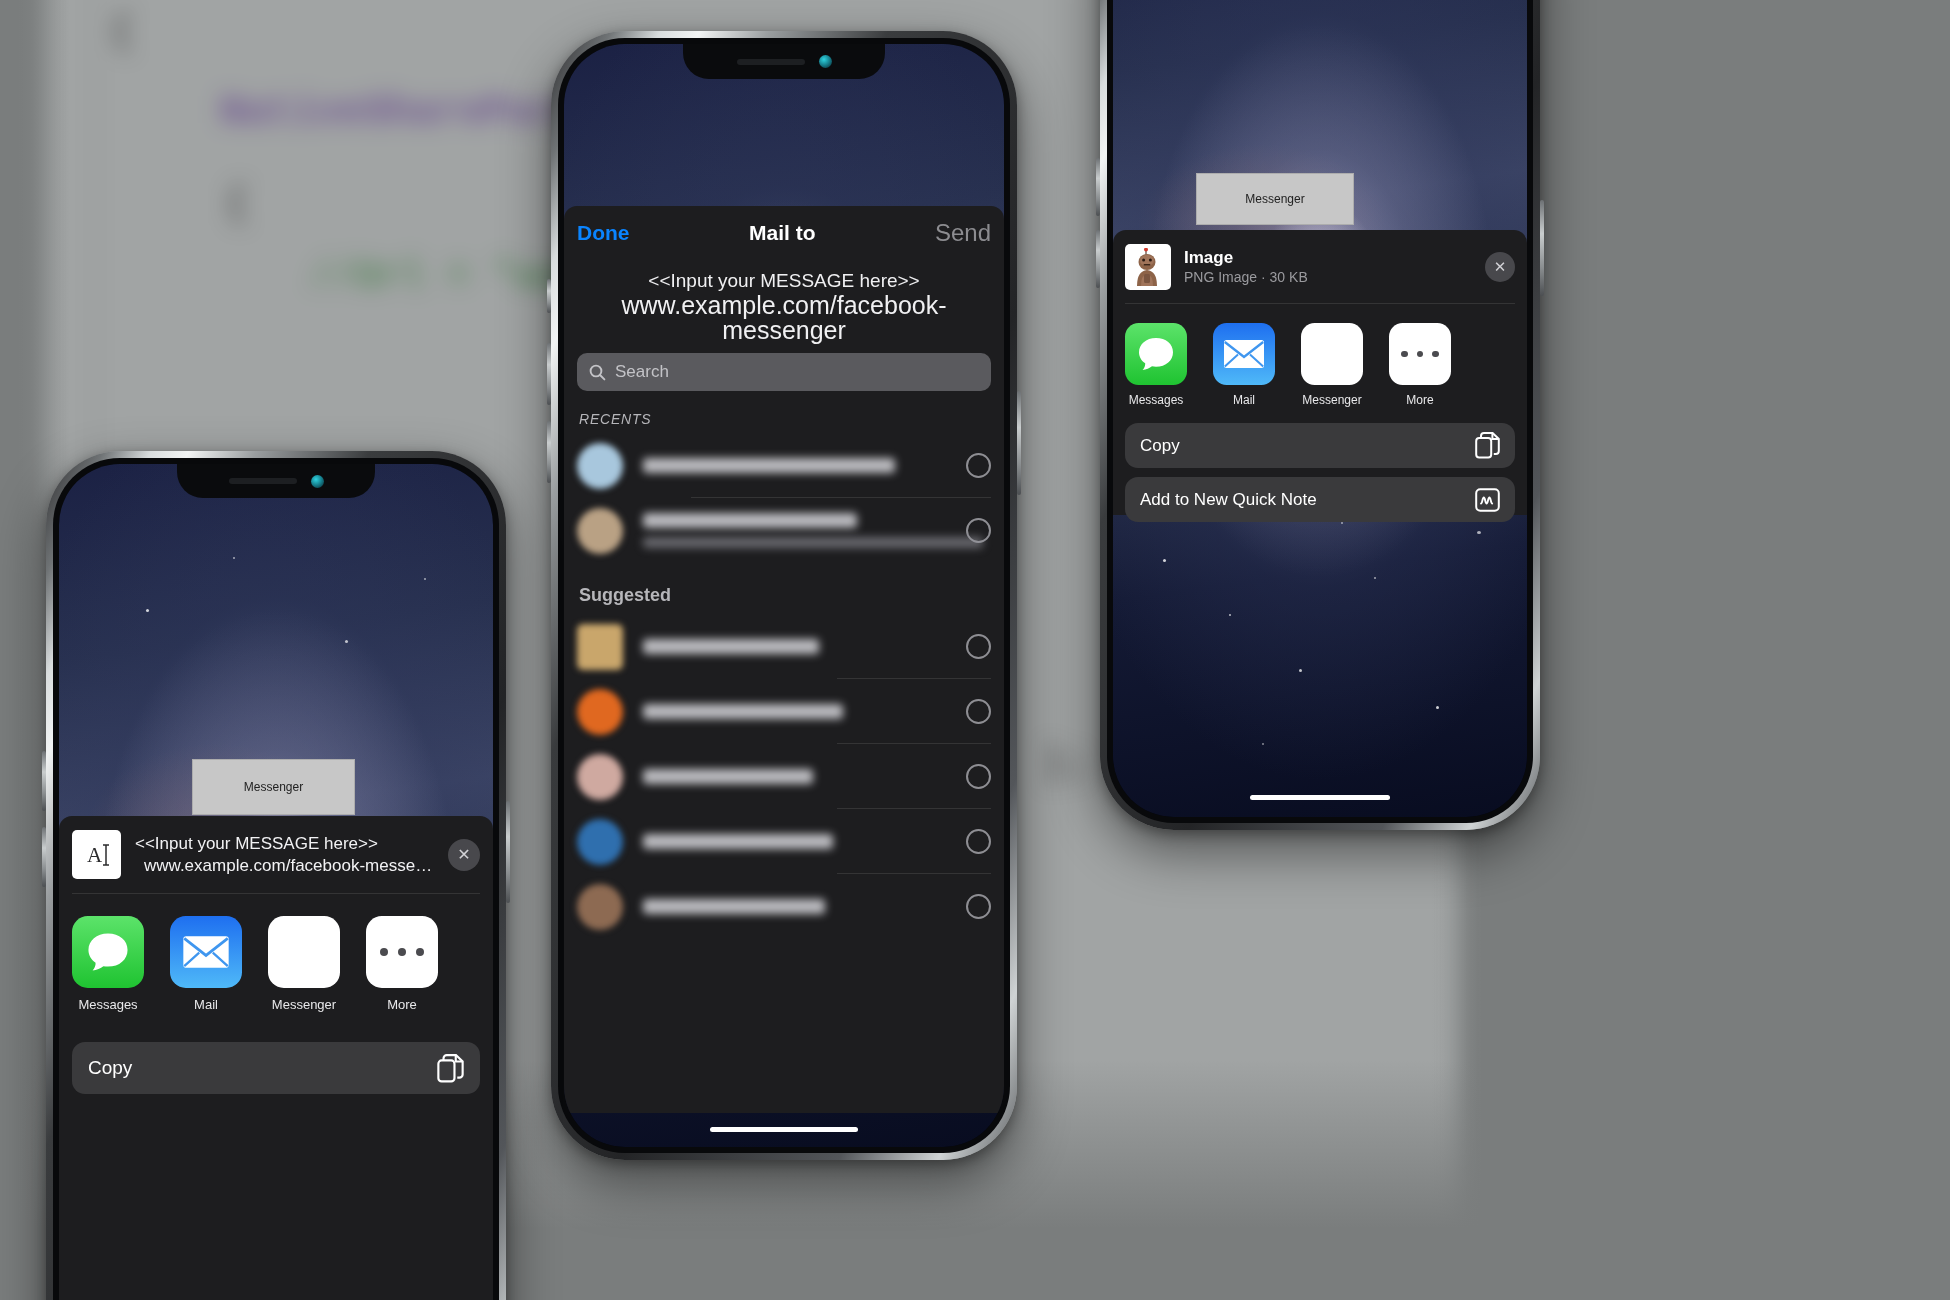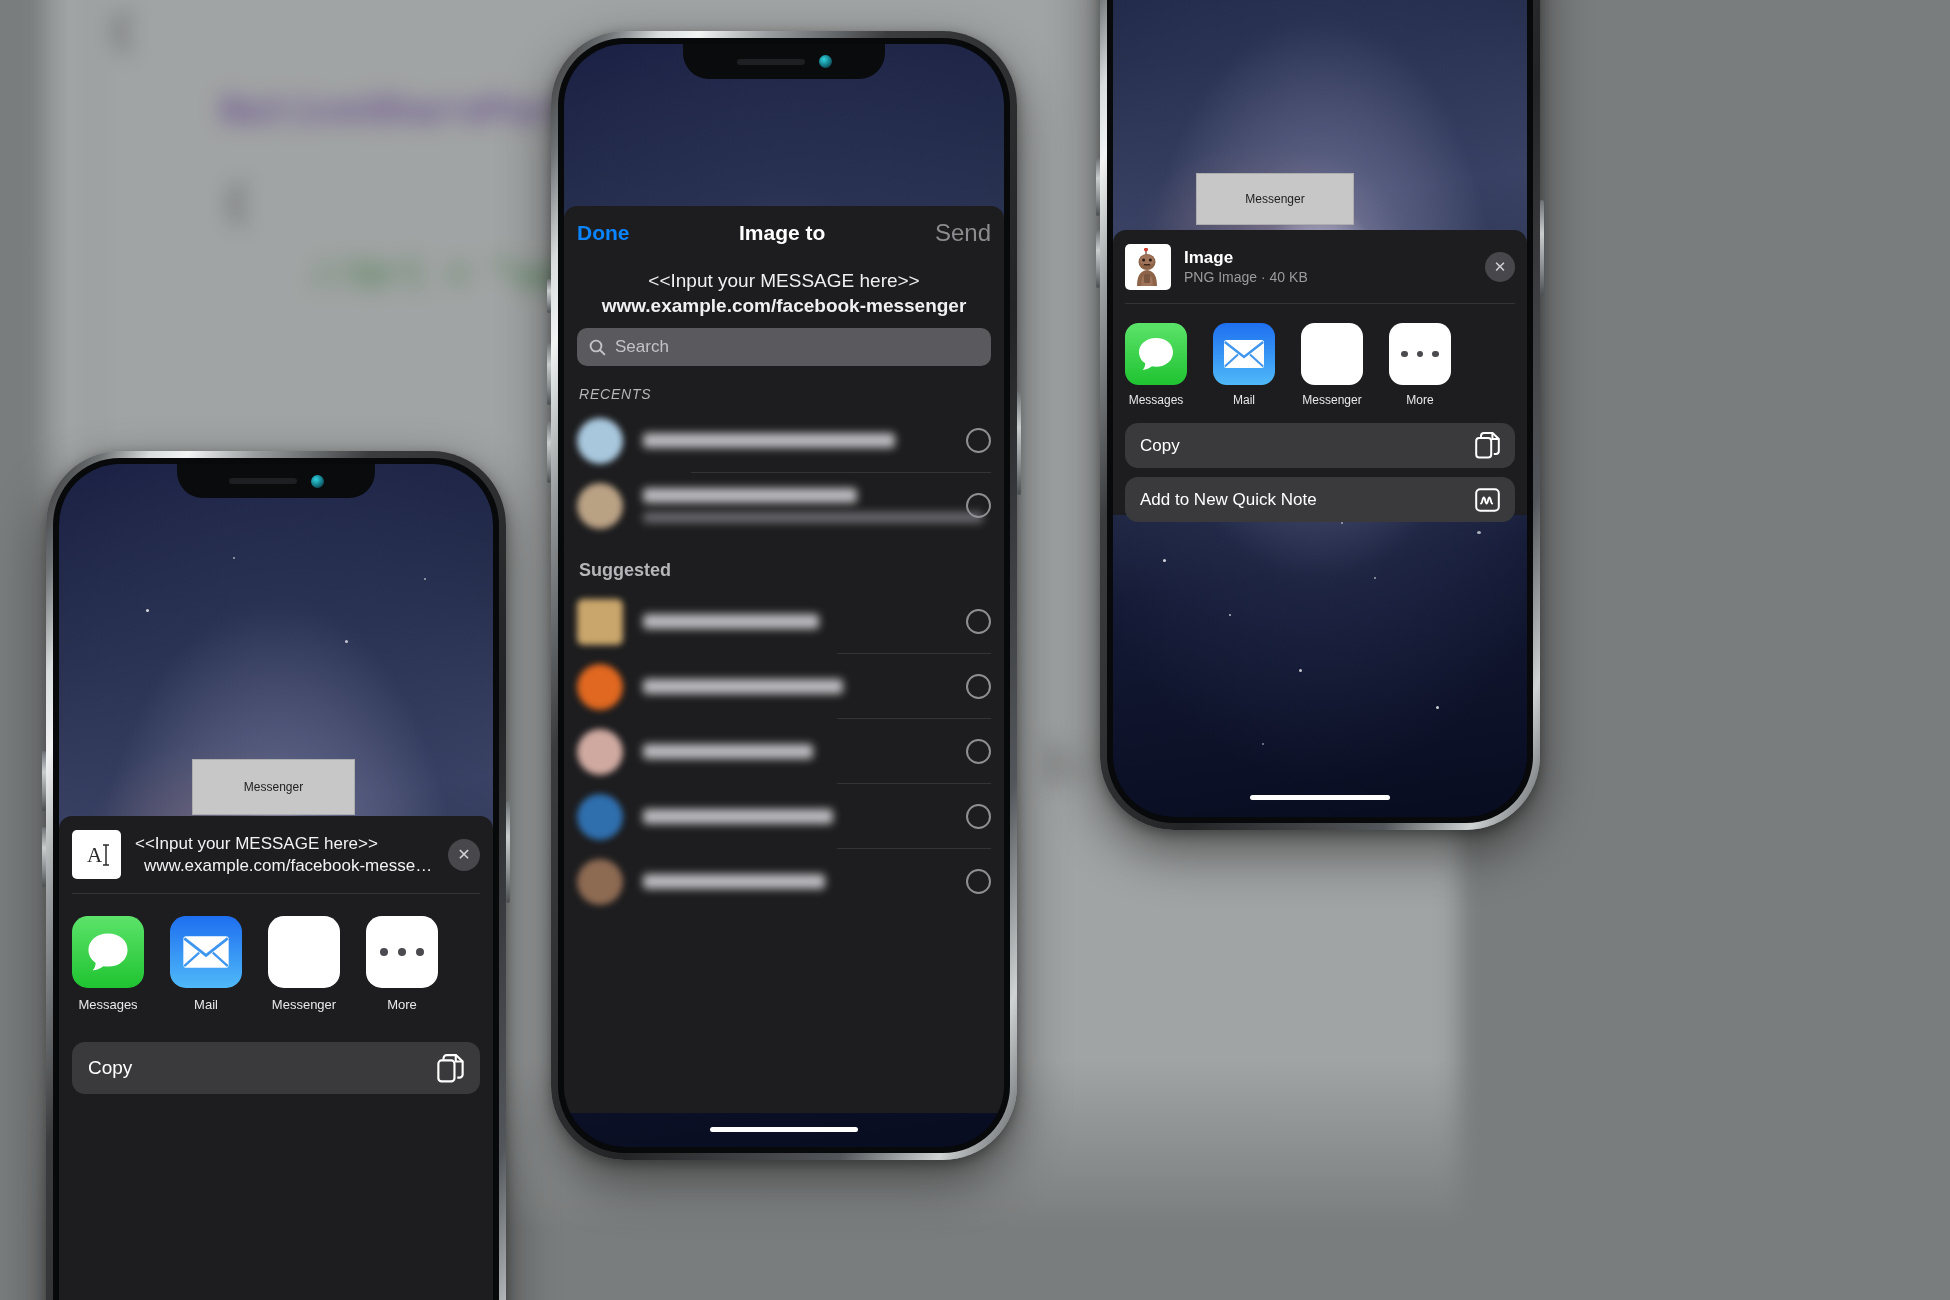--- a/index.html
+++ b/index.html
@@ -257,21 +257,21 @@
               <circle cx="12.6" cy="12" r="1.5" fill="#2a1a12"></circle>
               <circle cx="19.4" cy="12" r="1.5" fill="#2a1a12"></circle>
               <rect x="12.6" y="16" width="6.8" height="1.4" rx=".7" fill="#3a2518"></rect>
               <path d="M6 38 Q6 23 16 22 Q26 23 26 38 Z" fill="#8d6348"></path>
               <path d="M10 38 Q10 27 16 26 Q22 27 22 38 Z" fill="#a0745a"></path>
               <rect x="13" y="26" width="6" height="9" rx="1.5" fill="#7a5540"></rect>
             </svg>
           </div>
           <div class="preview-text">
             <div class="preview-title" style="font-size:17px; line-height:21px;">Image</div>
-            <div class="preview-sub" style="font-size:14px; line-height:18px;">PNG Image · 40 KB</div>
+            <div class="preview-sub" style="font-size:14px; line-height:18px;">PNG Image · 30 KB</div>
           </div>
           <div class="close-btn" style="width:30px; height:30px; font-size:15px;">
             <span>✕</span>
           </div>
         </div>
 
         <div class="apps-row" style="padding:19px 0 8px; gap:26px;">
           <div class="app-cell">
             <div class="app-ico ico-messages" style="width:62px; height:62px;">
               <svg width="40" height="38" viewBox="0 0 40 38">
@@ -345,27 +345,27 @@
 
       <div class="notch" style="width:202px; height:35px;">
         <div class="speaker"></div>
         <div class="camera"></div>
       </div>
 
       <div class="sheet sheet-round" style="top:162px; bottom:34px; padding:0 13px;">
 
         <div class="navbar" style="height:54px;">
           <div class="nav-done" style="font-size:21px;">Done</div>
-          <div class="nav-title" style="font-size:21px;">Image to</div>
+          <div class="nav-title" style="font-size:21px;">Mail to</div>
           <div class="nav-send" style="font-size:24px;">Send</div>
         </div>
 
         <div class="msg-block" style="padding:8px 0 10px;">
           <div style="font-size:19px; line-height:25px;">&lt;&lt;Input your MESSAGE here&gt;&gt;</div>
-          <div style="font-size:19px; line-height:25px;font-weight:bold;">www.example.com/facebook-messenger</div>
+          <div style="font-size:25px; line-height:25px;">www.example.com/facebook-messenger</div>
         </div>
 
         <div class="searchbar" style="height:38px; padding:0 12px; gap:9px;">
           <svg width="17" height="17" viewBox="0 0 17 17">
             <circle cx="7" cy="7" r="5.4" fill="none" stroke="#c3c3c7" stroke-width="1.9"></circle>
             <path d="M11 11l4.4 4.4" stroke="#c3c3c7" stroke-width="1.9" stroke-linecap="round"></path>
           </svg>
           <span style="font-size:17px;">Search</span>
         </div>
 

